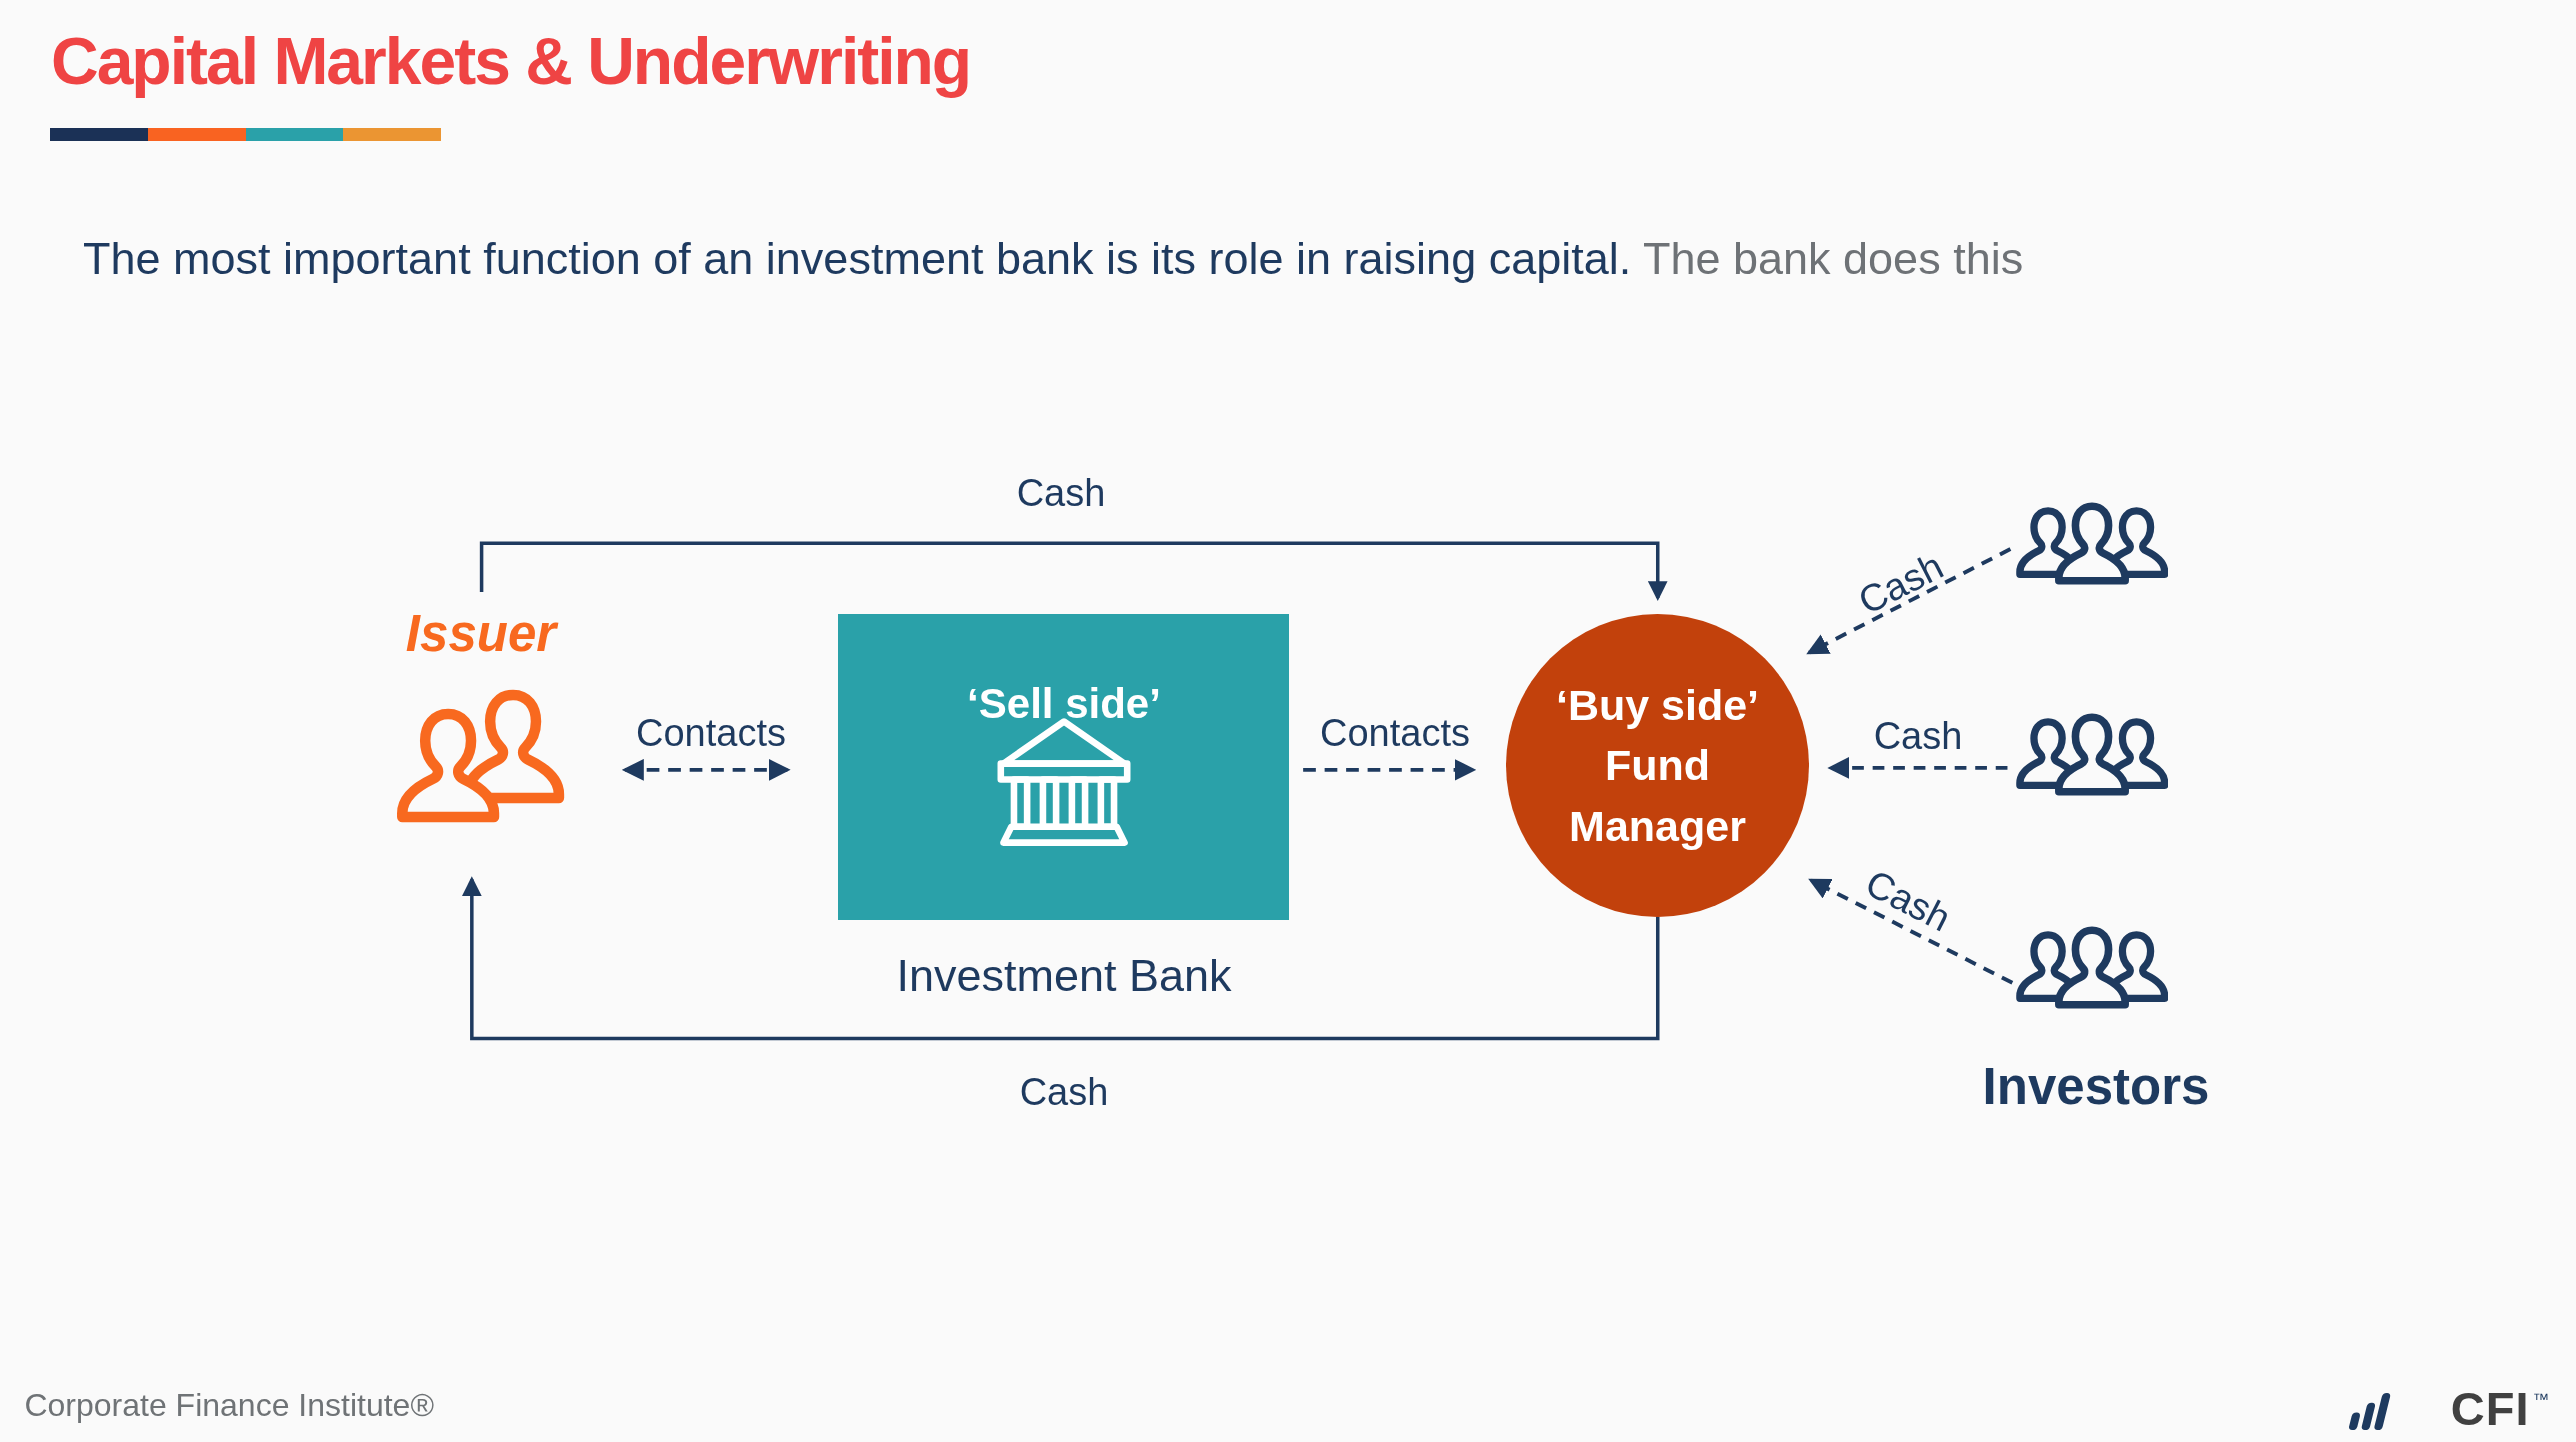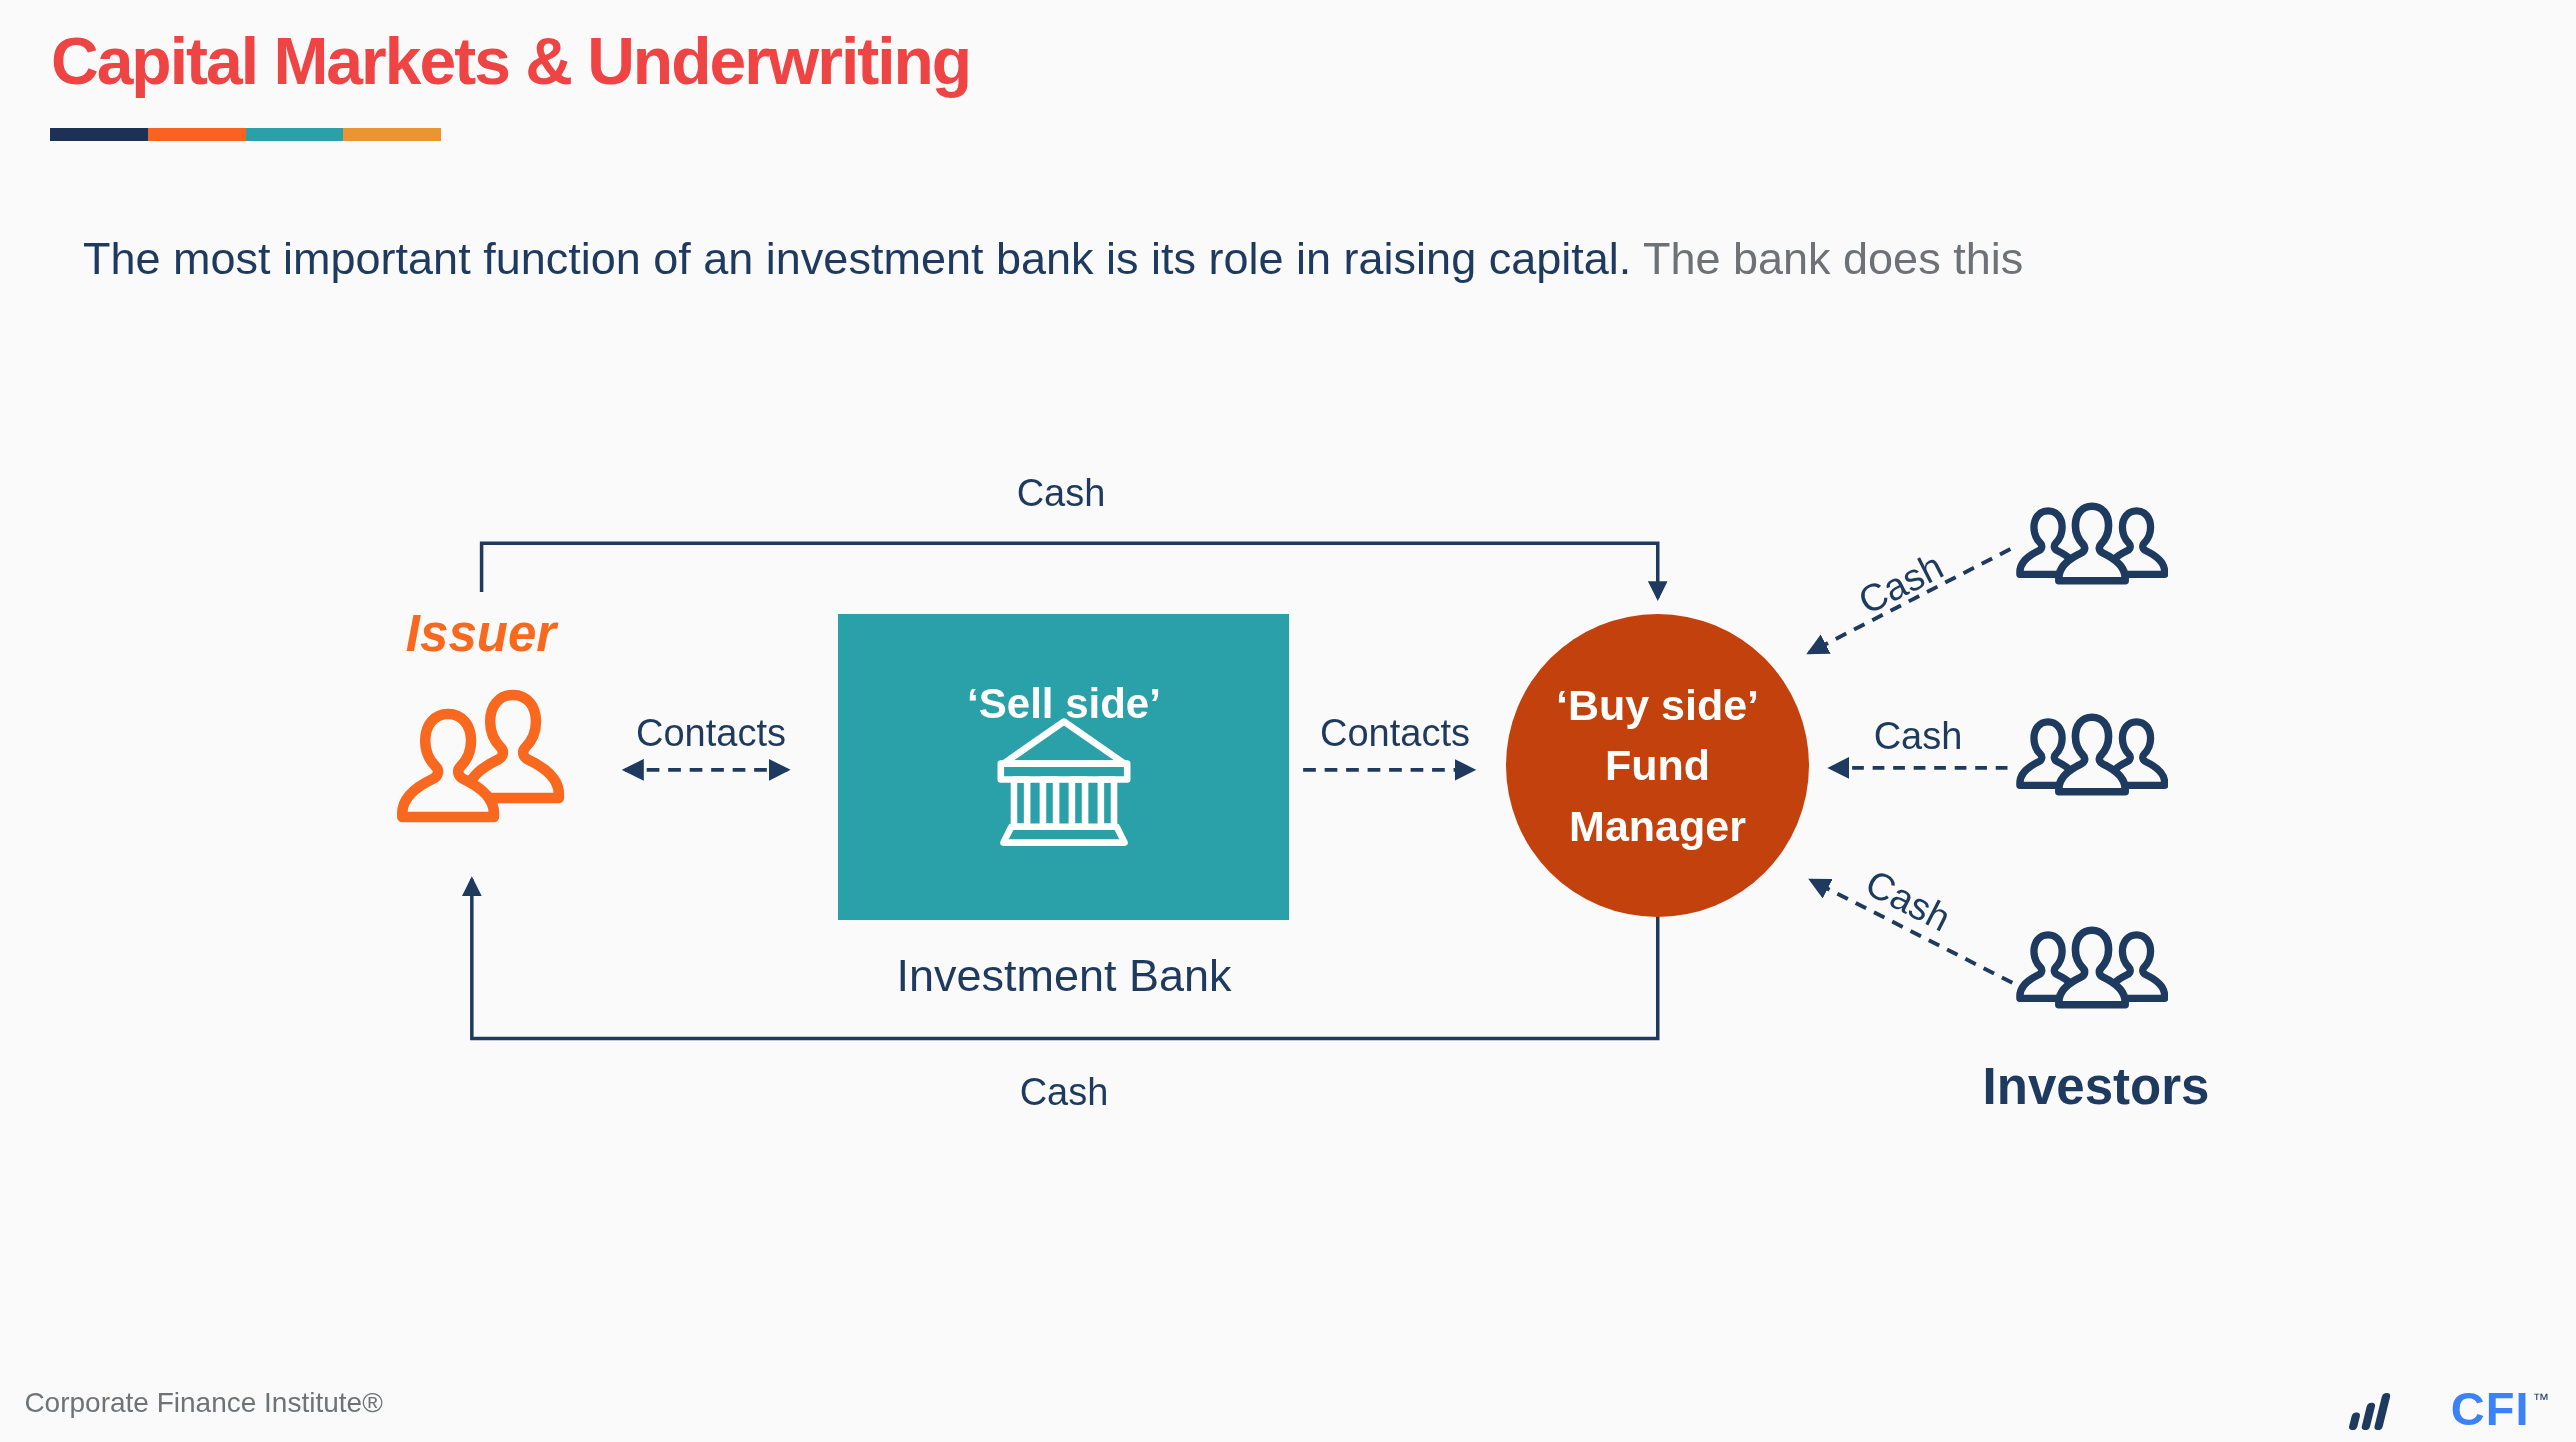--- a/index.html
+++ b/index.html
@@ -73,23 +73,23 @@
   .inv-icon{left:2016px;}
   .inv1{top:486px;}
   .inv2{top:697px;}
   .inv3{top:910px;}
   .investors-label{
     left:2096px;top:1057px;transform:translateX(-50%);
     font-size:51px;font-weight:bold;color:#1e3a5f;white-space:nowrap;
   }
 
   
-  .copyright{left:24.4px;top:1387px;font-size:28px;color:#6f7376;}
+  .copyright{left:24.4px;top:1387px;font-size:32px;color:#6f7376;}
   .cfi-logo{right:27px;top:1385px;display:flex;align-items:flex-end;}
-  .cfi-text{font-size:47px;font-weight:bold;color:#3b82f6;letter-spacing:1px;line-height:1;margin-left:44px;}
+  .cfi-text{font-size:47px;font-weight:bold;color:#404040;letter-spacing:1px;line-height:1;margin-left:44px;}
   .cfi-tm{font-size:16.6px;color:#1e3a5f;margin:0 0 23.4px 2.9px;line-height:1;}
   .cfi-bars{margin-right:7.8px;}
 </style>
 </head>
 <body>
 
 <div class="abs title">Capital Markets &amp; Underwriting</div>
 <div class="abs accent-bar">
   <span class="seg1"></span>
   <span class="seg2"></span>

